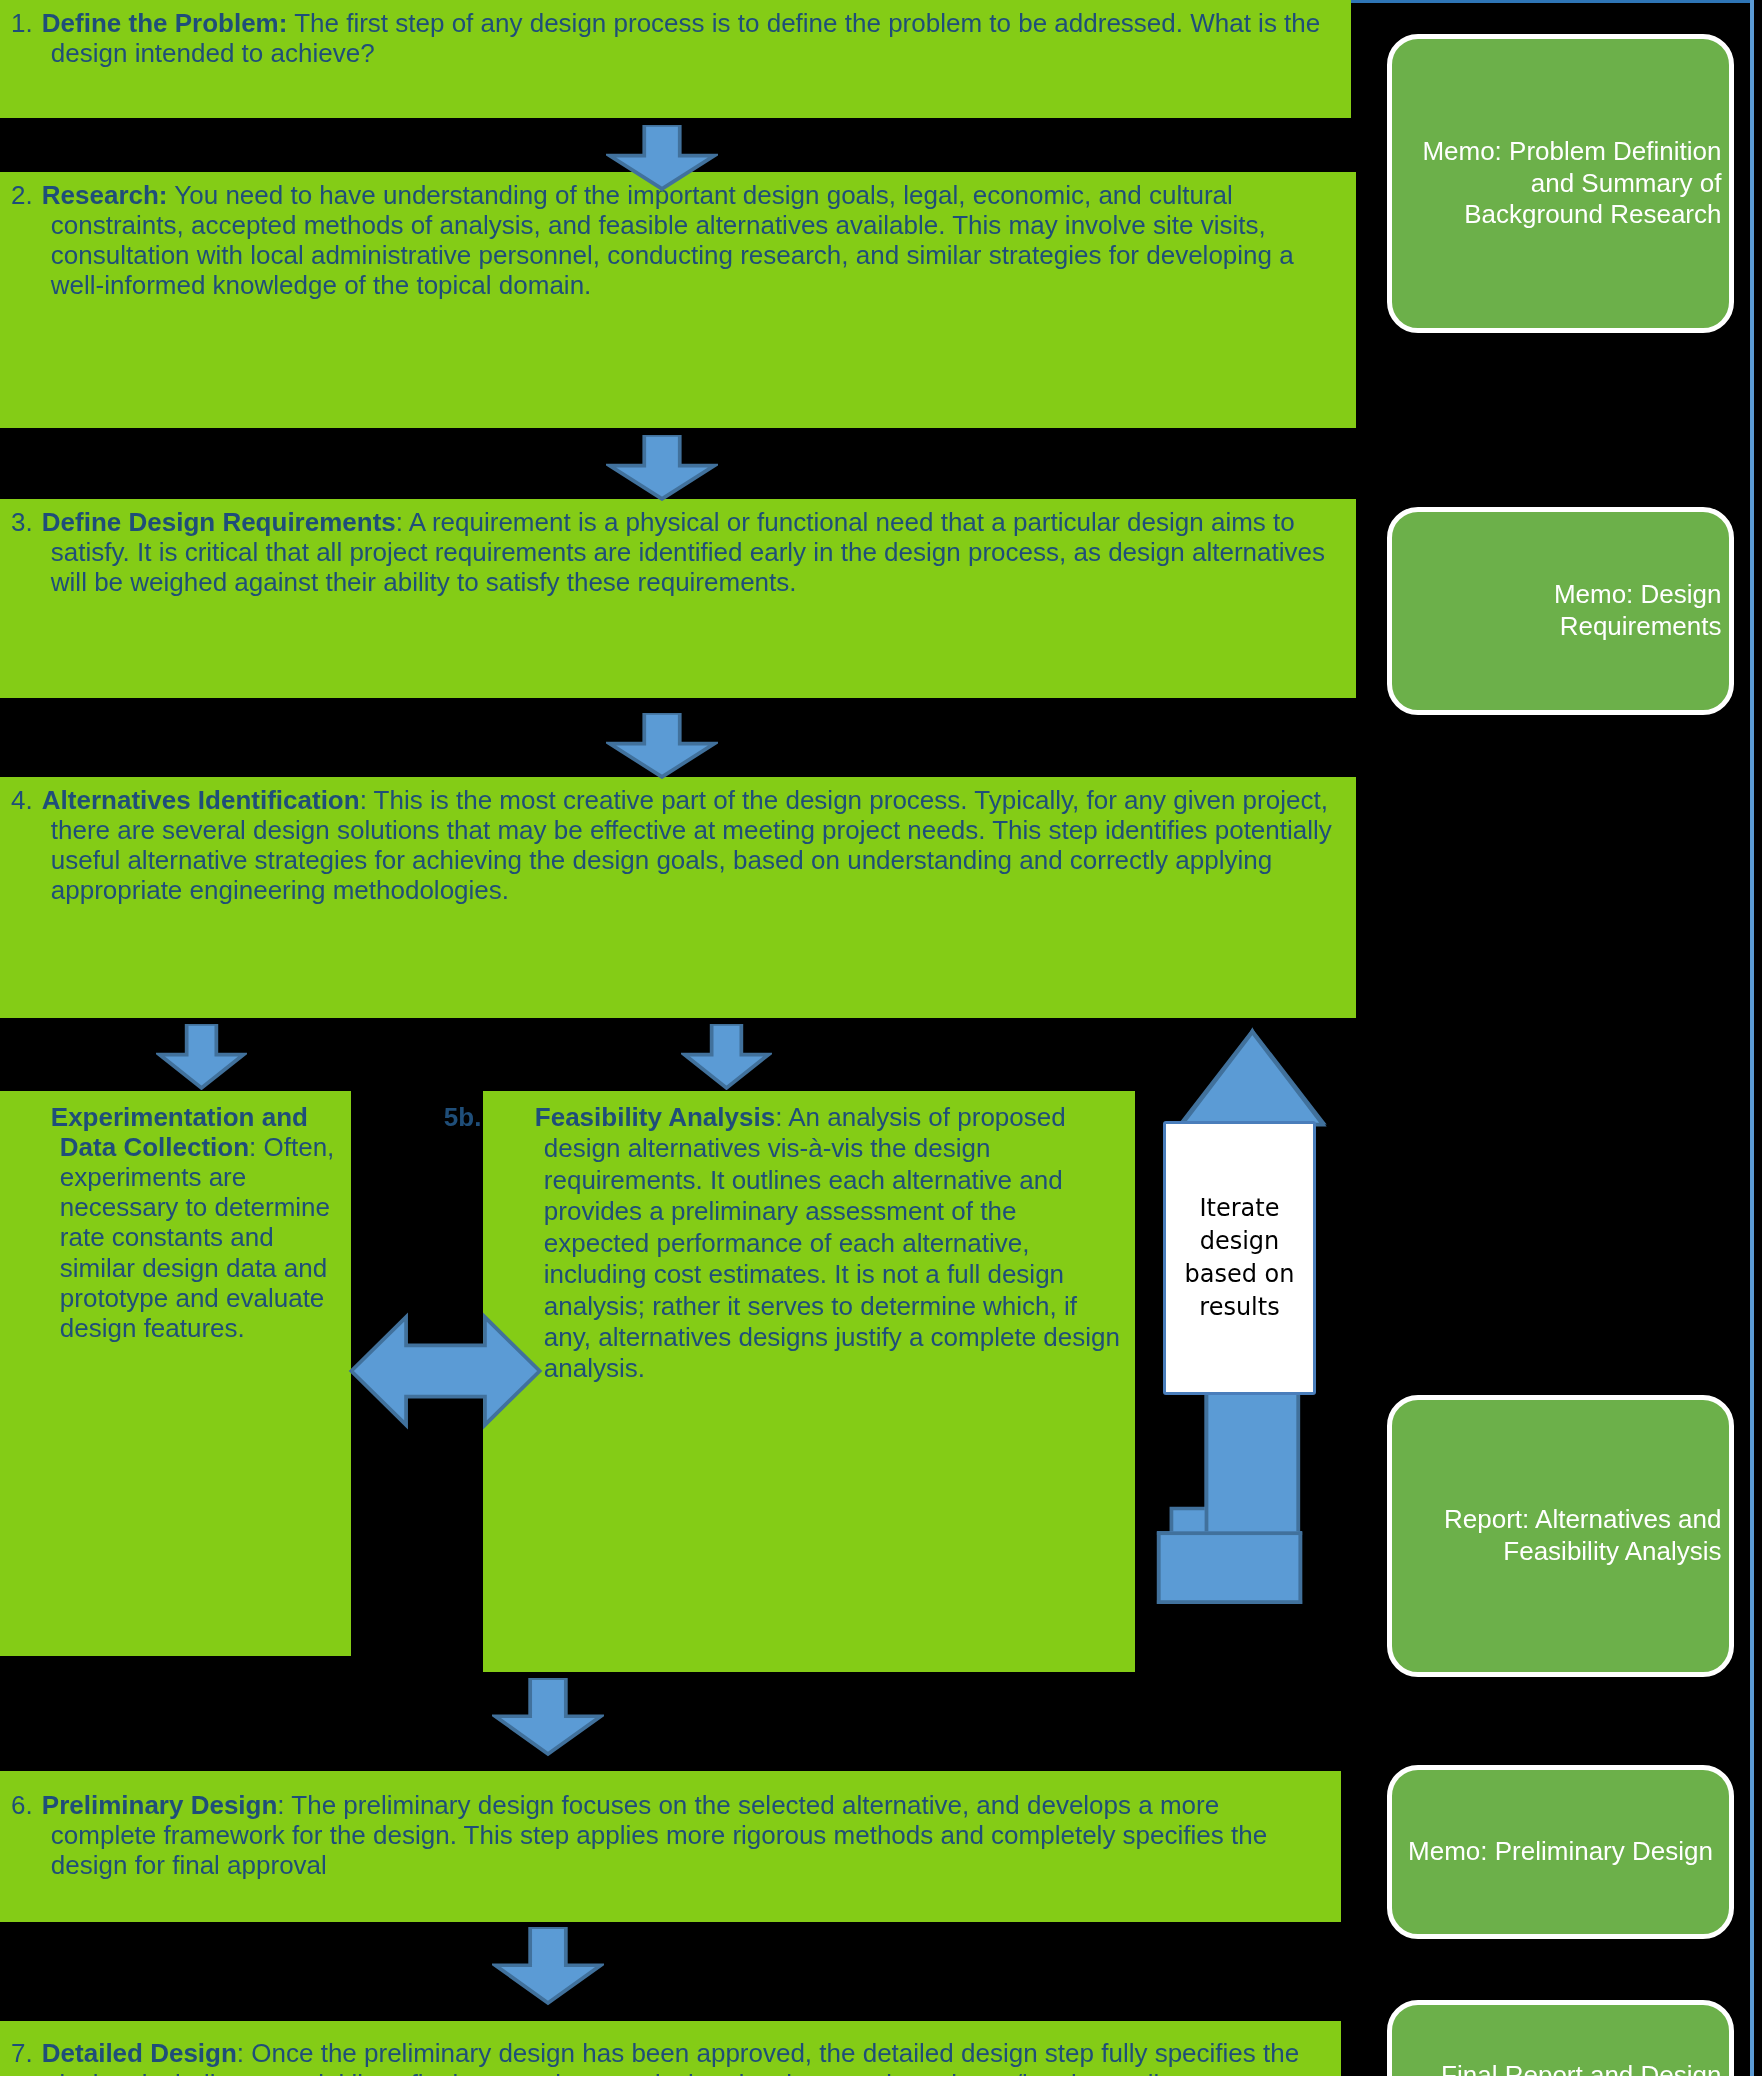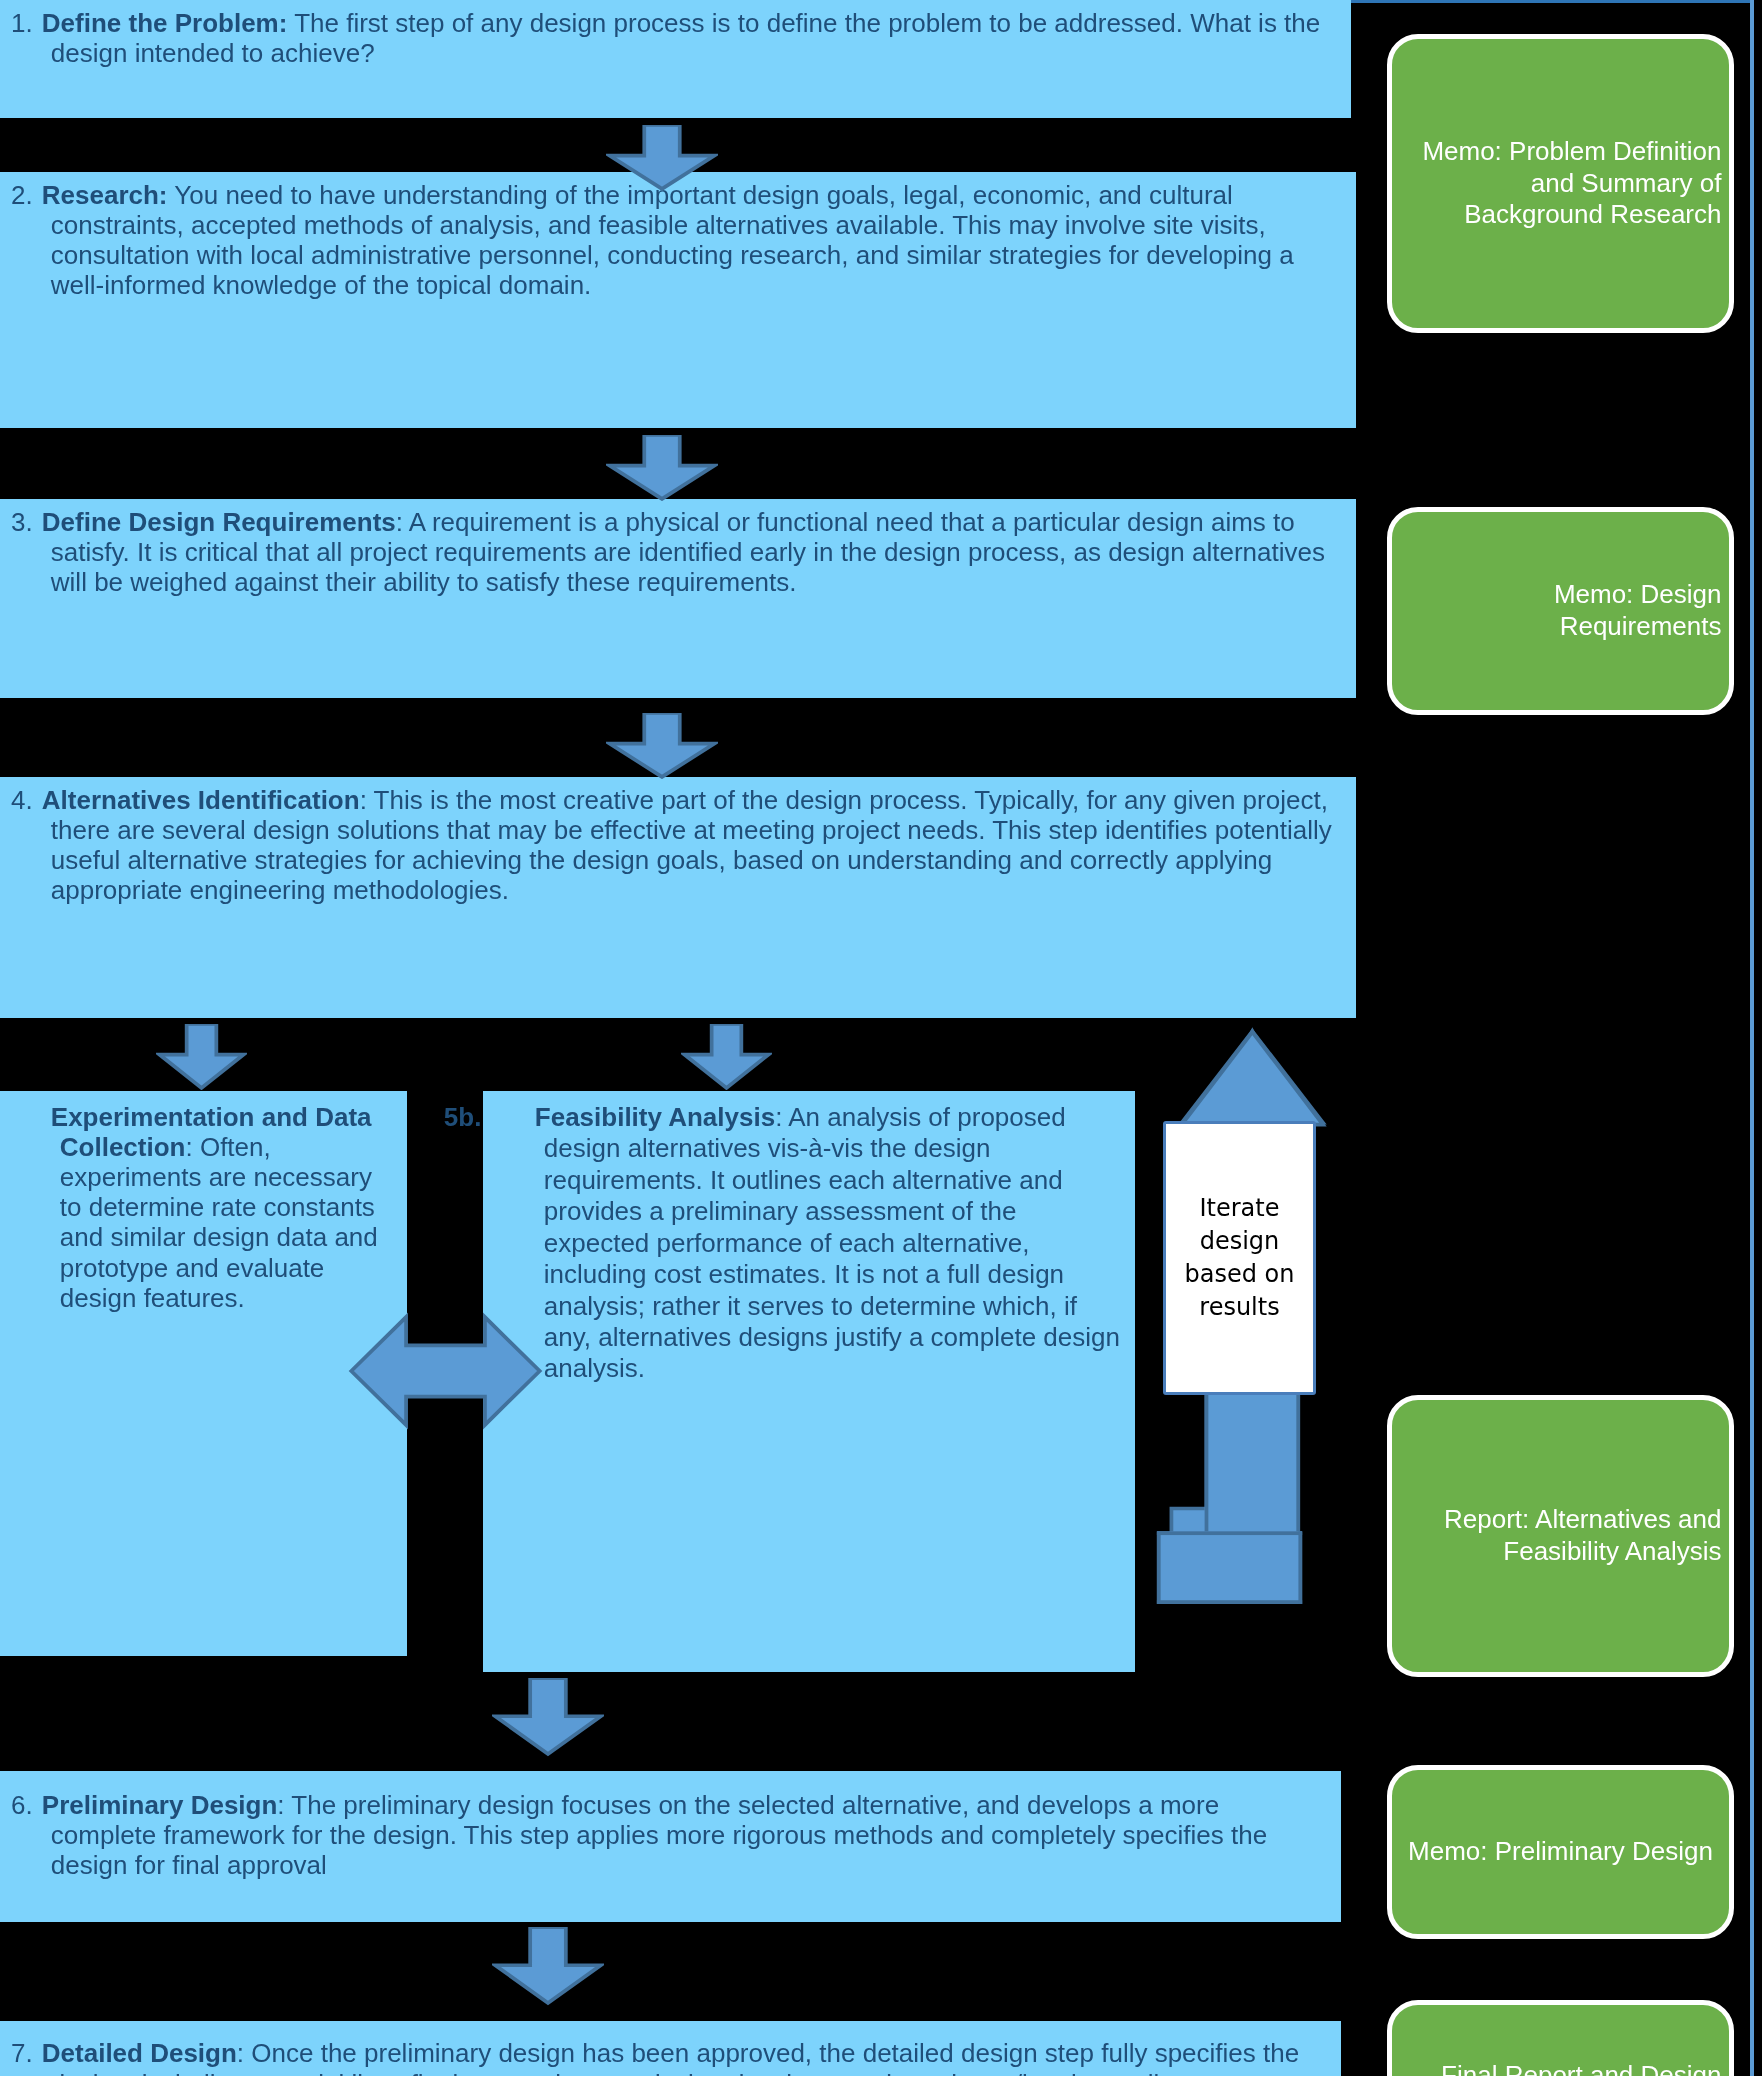--- a/index.html
+++ b/index.html
@@ -10,21 +10,21 @@
     overflow:hidden;
     font-family:"Liberation Sans", sans-serif;
   }
   
   .frame-right{position:absolute;top:0;left:1750px;width:3.7px;height:2204px;background:#5b9bd5;}
   .frame-topright{position:absolute;left:1340px;top:0;width:414px;height:2.9px;background:#2e75b6;}
 
   
   .step{
     position:absolute;
-    background:#7dd3fc;
+    background:#84cc16;
     box-sizing:border-box;
     color:#1f4e79;
     font-size:26px;
     line-height:1.16;
     padding:7.5px 10.8px 7.5px 10.8px;
   }
   .step .num{
     display:inline-block;
     width:31px;
     text-align:right;
@@ -135,21 +135,21 @@
       <polygon points="74,0 146,0 146,74 212,74 110,155 8,74 74,74" fill="#5b9bd5" stroke="#41719c" stroke-width="9"></polygon>
     </svg>
   </div>
 
   <div class="arrow-down" style="left:681px;top:1024px;width:91px;height:66px;">
     <svg width="91" height="66" viewBox="0 0 220 160">
       <polygon points="74,0 146,0 146,74 212,74 110,155 8,74 74,74" fill="#5b9bd5" stroke="#41719c" stroke-width="9"></polygon>
     </svg>
   </div>
 
-  <div class="step" style="left:0px;top:1091px;width:407px;height:565px;font-size:26px;line-height:1.16;padding-top:10.8px;">
+  <div class="step" style="left:0px;top:1091px;width:351px;height:565px;font-size:26px;line-height:1.16;padding-top:10.8px;">
     <span class="ind" style="padding-left:49px;text-indent:-49px;">
       <span class="num" style="width:40px;padding-right:9px;text-align:left;font-weight:700;">5a.</span><b>Experimentation and Data Collection</b><span>:  Often, experiments are necessary to determine rate constants and similar design data and prototype and evaluate design features.</span>
     </span>
   </div>
 
   <div class="arrow-lr" style="left:348px;top:1292px;width:195px;height:158px;">
     <svg width="195" height="158" viewBox="0 0 470 380">
       <polygon points="8,190 140,60 140,128 330,128 330,60 462,190 330,320 330,252 140,252 140,320" fill="#5b9bd5" stroke="#41719c" stroke-width="9"></polygon>
     </svg>
   </div>

